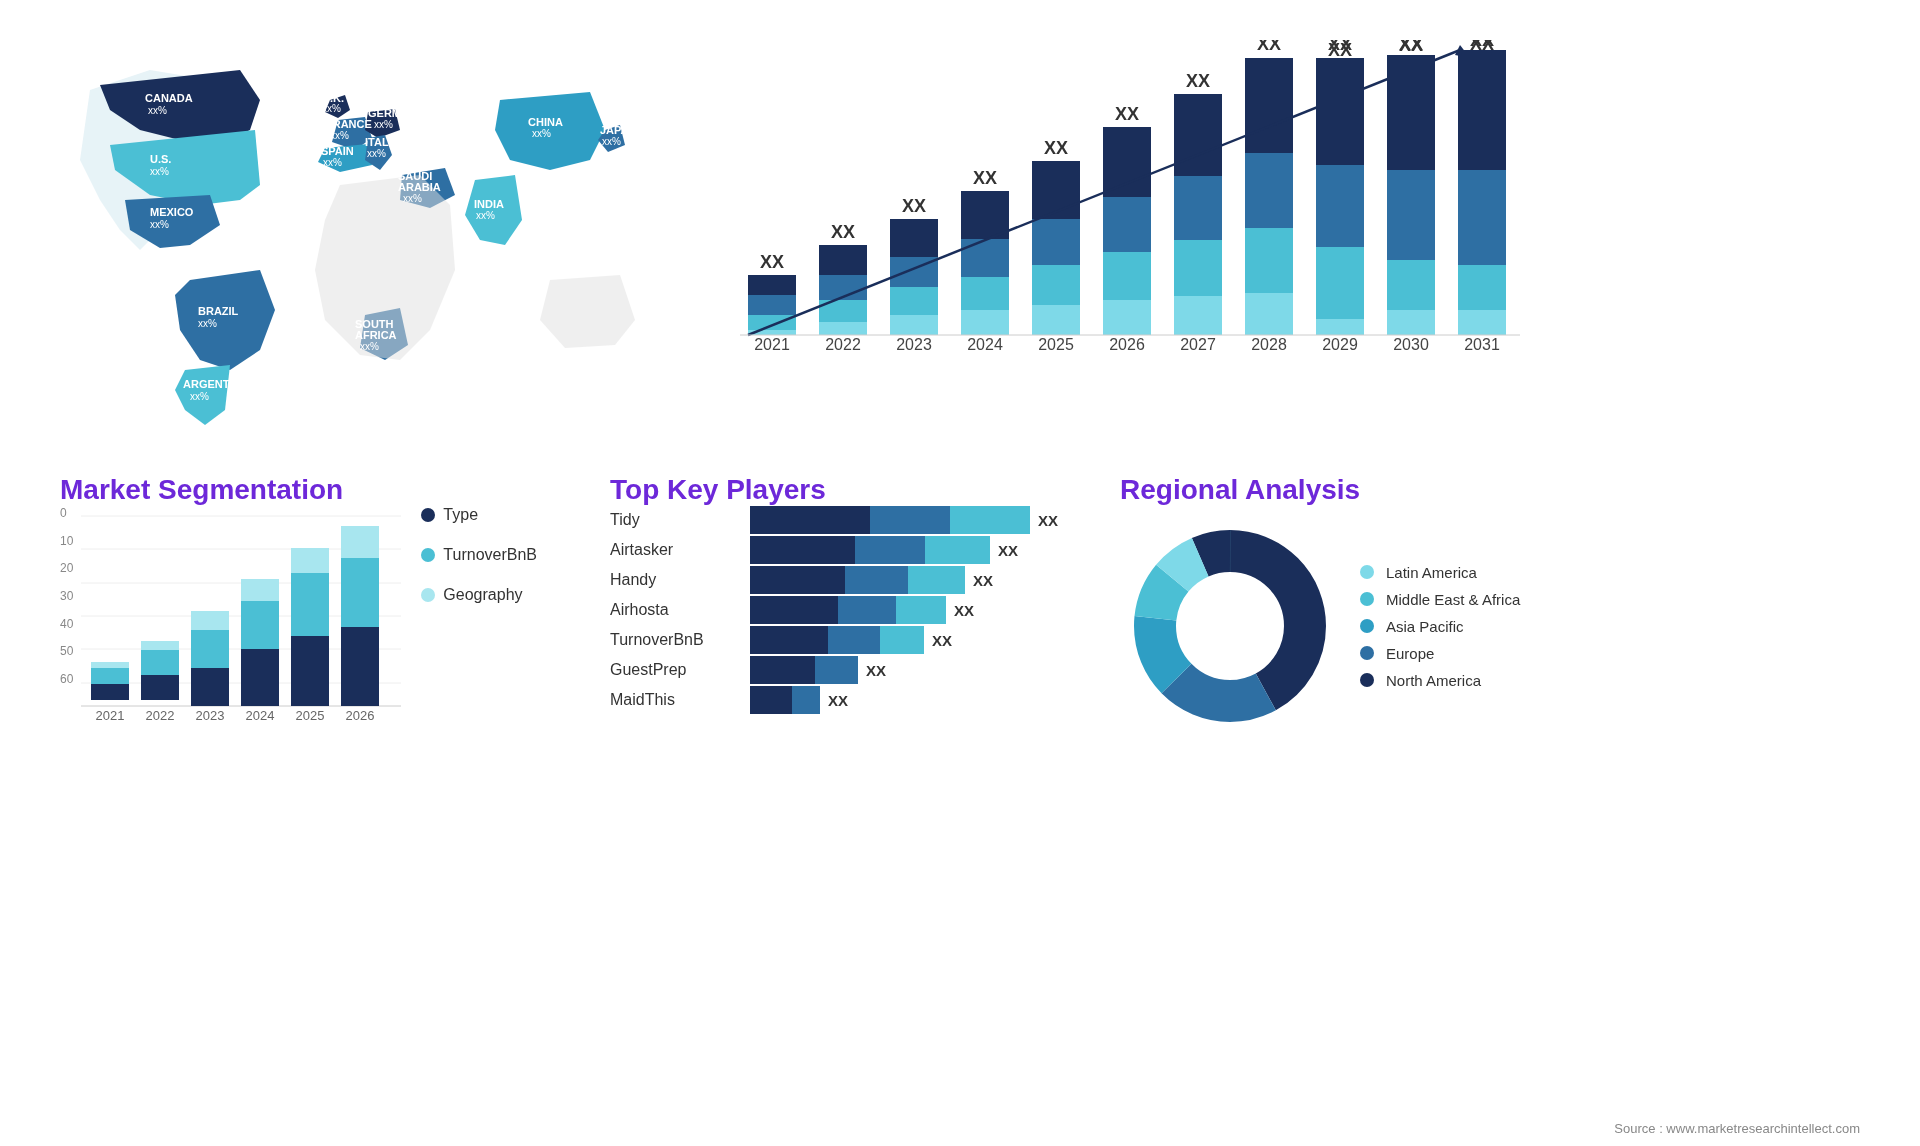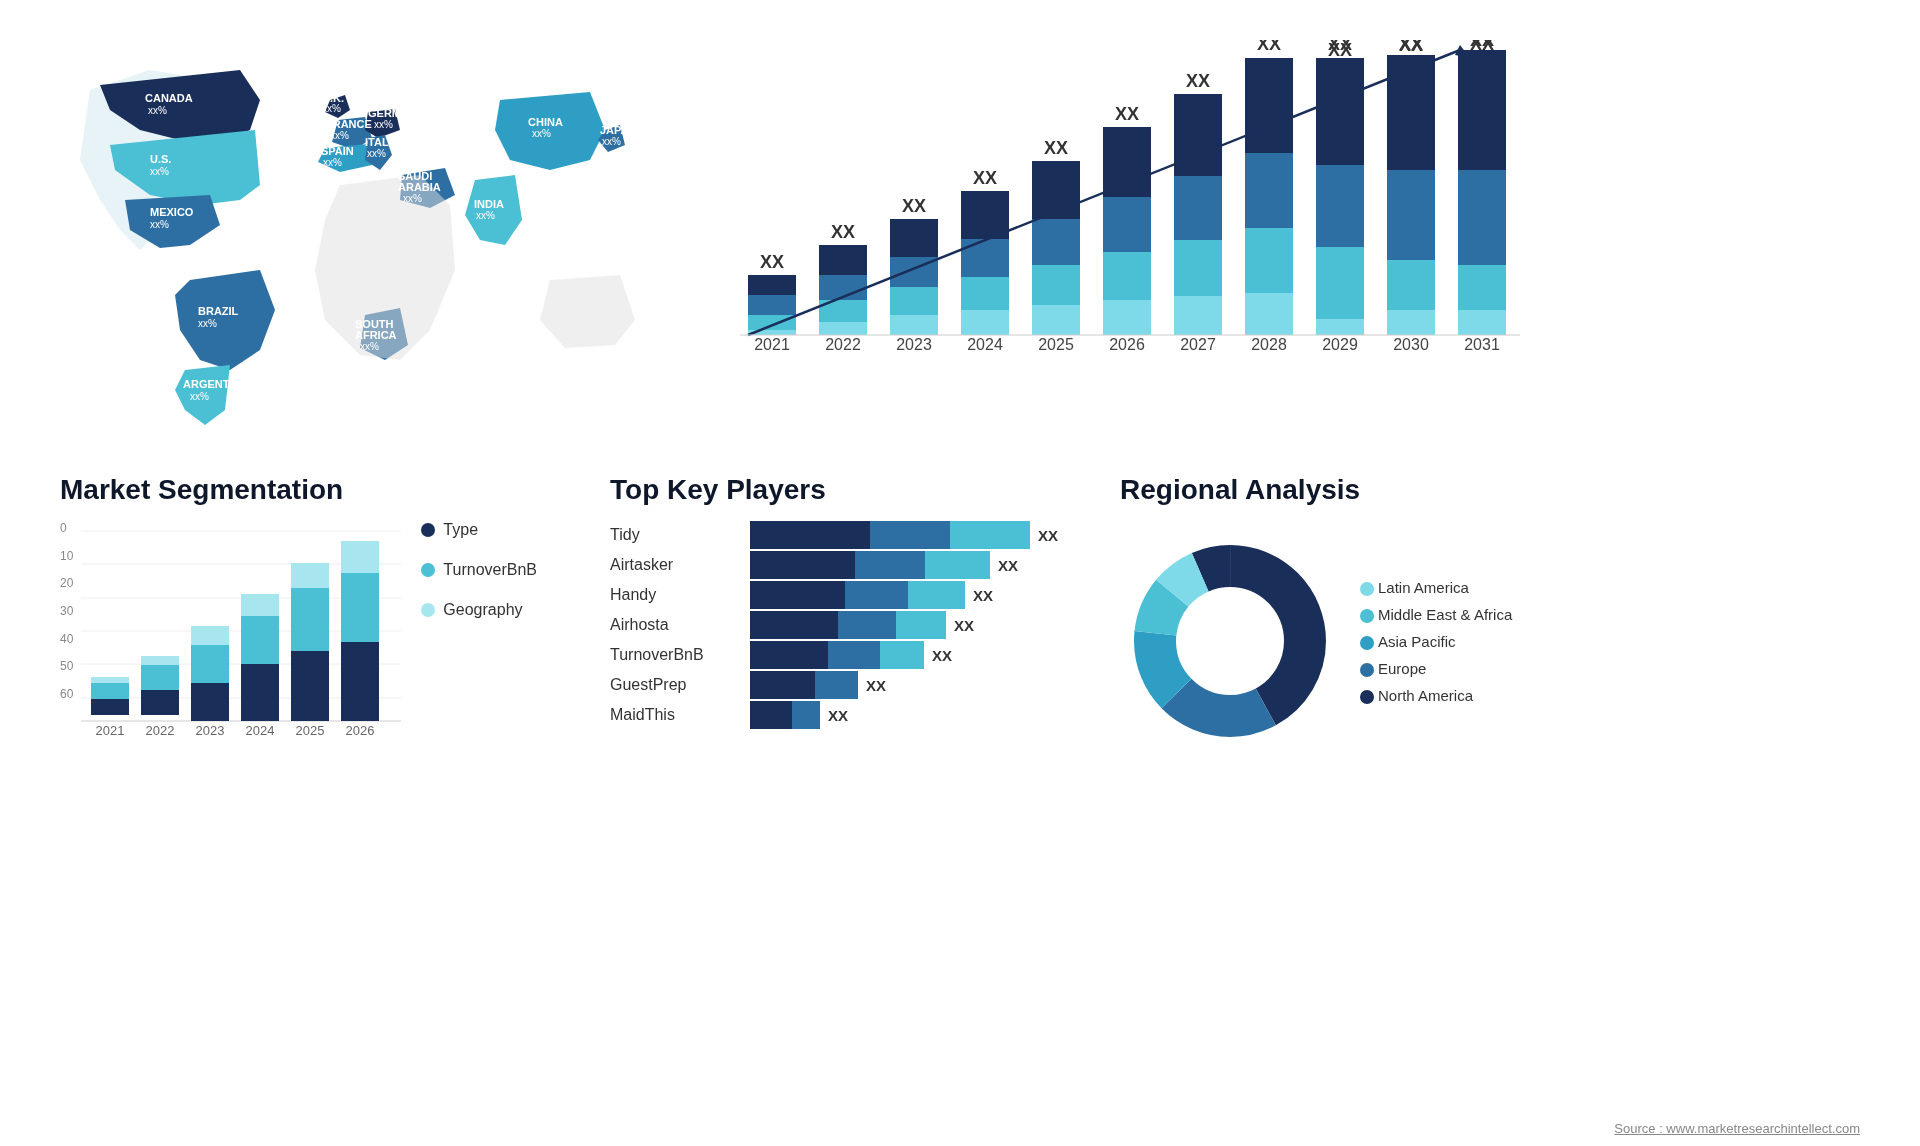--- a/index.html
+++ b/index.html
@@ -93,22 +93,21 @@
     }
 
     
     .segmentation-section {
       position: relative;
     }
 
     .section-title {
       font-size: 28px;
       font-weight: 700;
-      color: #0f172a;
-      margin-bottom: 15px;
+      color: #6d28d9;
     }
 
     .seg-y-axis {
       display: flex;
       flex-direction: column-reverse;
       justify-content: space-between;
       height: 200px;
       padding-bottom: 20px;
       margin-right: 8px;
     }
@@ -208,40 +207,39 @@
     }
 
     .regional-legend {
       display: flex;
       flex-direction: column;
       gap: 10px;
     }
 
     .reg-legend-item {
       display: flex;
-      align-items: flex-end;
-      gap: 4px;
+      align-items: center;
+      gap: 12px;
       font-size: 15px;
       color: #333;
     }
 
     .reg-legend-dot {
       width: 14px;
       height: 14px;
       border-radius: 50%;
       flex-shrink: 0;
     }
 
     .source-text {
       position: absolute;
       bottom: 10px;
       right: 60px;
       font-size: 13px;
       color: #888;
-      text-decoration: underline;
     }
 
     
     .map-label {
       font-size: 11px;
       font-weight: 700;
       fill: white;
     }
     .map-label-pct {
       font-size: 10px;

